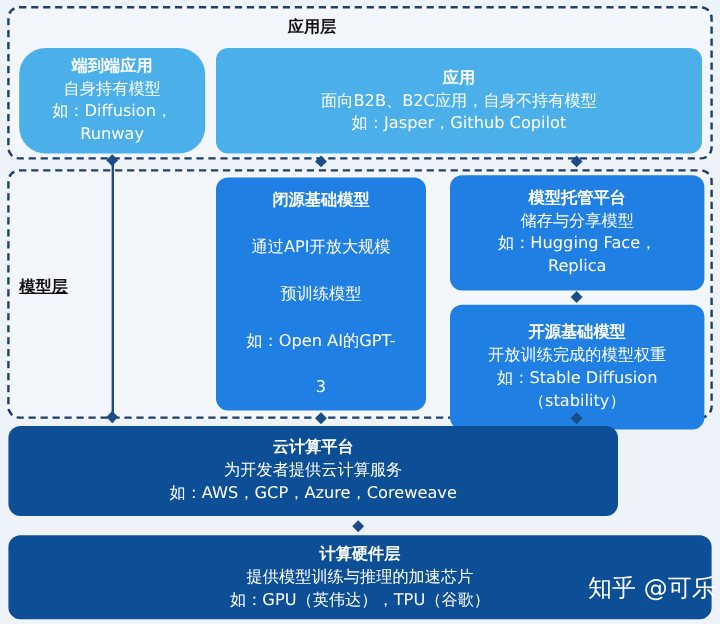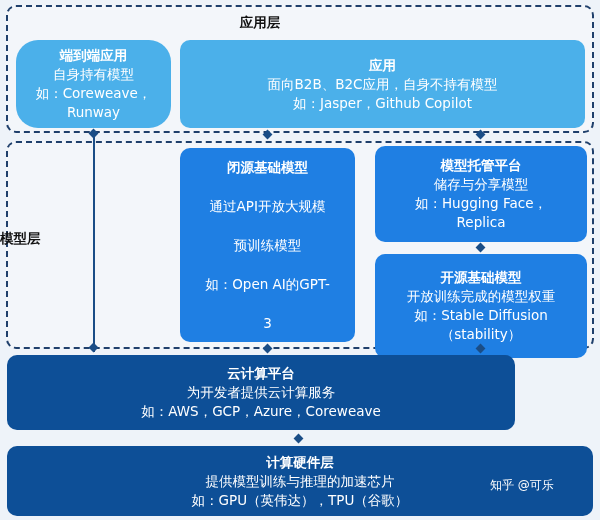--- a/index.html
+++ b/index.html
@@ -7,43 +7,43 @@
   .abs{position:absolute;box-sizing:border-box;}
   .dash{border:2px dashed #1f3f6b;border-radius:10px;}
   .box{border-radius:10px;color:#fff;text-align:center;display:flex;flex-direction:column;justify-content:center;align-items:center;line-height:19px;font-size:13.5px;}
   .box .t{font-weight:bold;font-size:13.5px;}
   .light{background:#4bb0ea;}
   .mid{background:#1f7fe3;}
   .dark{background:#0d4f97;}
   .layer-label{font-weight:bold;font-size:13.5px;color:#111;}
   .vline{position:absolute;width:2px;background:#1a4d86;}
   .dot{position:absolute;width:7px;height:7px;background:#1a4d86;transform:rotate(45deg);}
-  .watermark{color:#fff;font-size:12px;}
+  .watermark{color:#fff;font-size:20px;}
 </style>
 </head>
 <body>
 
 <div class="abs dash" style="left:6px;top:5px;width:588px;height:128px;background:#f3f6fa;"></div>
 <div class="abs layer-label" style="left:0;width:520px;top:14px;text-align:center;">应用层</div>
 
 <div class="abs box light" style="left:16px;top:40px;width:155px;height:88px;border-radius:22px;">
   <div class="t">端到端应用</div>
   <div>自身持有模型</div>
-  <div>如：Coreweave，</div>
+  <div>如：Diffusion，</div>
   <div>Runway</div>
 </div>
 
 <div class="abs box light" style="left:180px;top:40px;width:405px;height:88px;">
   <div class="t">应用</div>
   <div>面向B2B、B2C应用，自身不持有模型</div>
   <div>如：Jasper，Github Copilot</div>
 </div>
 
 <div class="abs dash" style="left:6px;top:141px;width:588px;height:208px;background:#f3f6fa;"></div>
-<div class="abs layer-label" style="left:0;top:230px;">模型层</div>
+<div class="abs layer-label" style="left:16px;top:230px;text-decoration:underline;">模型层</div>
 
 <div class="abs box mid" style="left:180px;top:148px;width:175px;height:194px;gap:20px;">
   <div class="t">闭源基础模型</div>
   <div>通过API开放大规模</div>
   <div>预训练模型</div>
   <div>如：Open AI的GPT-</div>
   <div>3</div>
 </div>
 
 <div class="abs box mid" style="left:375px;top:146px;width:212px;height:96px;">

